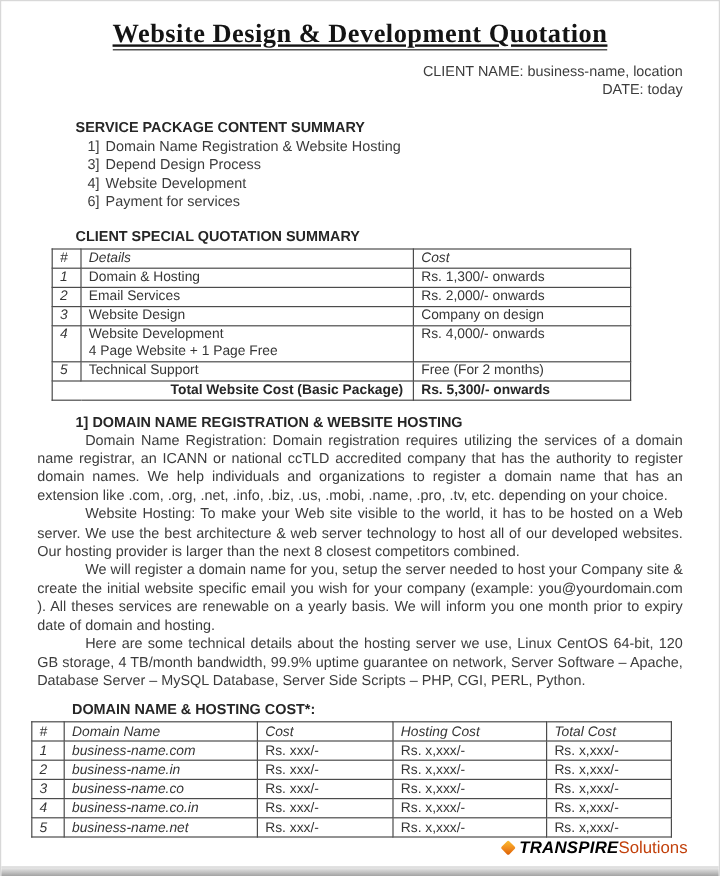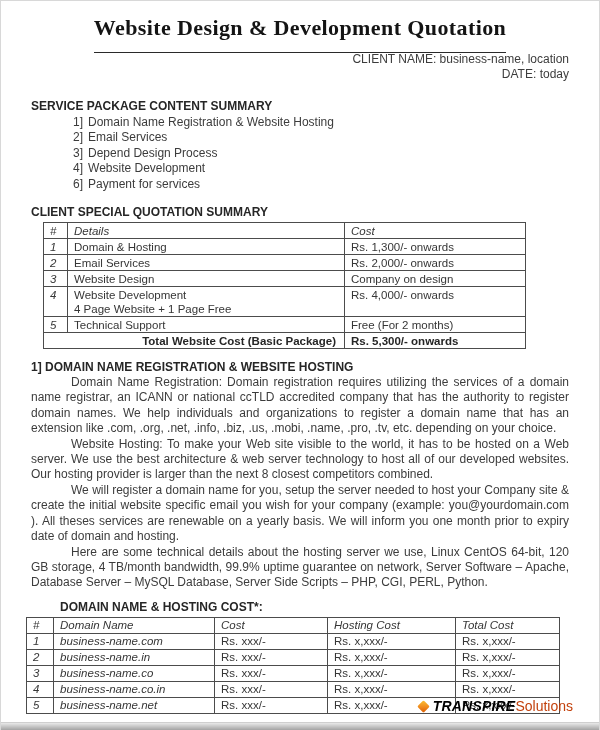--- a/index.html
+++ b/index.html
@@ -15,27 +15,28 @@
 
   .title {
     text-align:center;
     font-family:"Liberation Serif", serif;
     font-size:22px; font-weight:600; color:#141414;
     letter-spacing:0.4px;
     margin:4px 0 11px 0;
   }
   .title span {
     border-bottom:1.6px solid #2a2a2a;
-    padding-bottom:12px;
+    padding-bottom:1px;
+    text-decoration:underline;
   }
 
   .meta-line { font-size:12px; line-height:15px; color:#3c3c3c;text-align:right; }
 
   .sec-heading {
-    font-size:12px; font-weight:bold; color:#262626; line-height:15px;
+    font-size:12px; font-weight:bold; color:#262626; line-height:15px;margin-left:32px;
   }
   .sp-heading { margin-top:17px; }
 
   .sp-list { margin:1px 0 0 42px; }
   .sp-item { font-size:12px; line-height:15.4px; color:#3c3c3c; }
   .sp-item .n { margin-right:5px; }
 
   .q-heading { margin-top:13px; }
 
   table { border-collapse:collapse; table-layout:fixed; }
@@ -95,21 +96,20 @@
   <div class="content">
 
     <h1 class="title"><span>Website Design &amp; Development Quotation</span></h1>
 
     <div class="meta-line"><span>CLIENT NAME:</span> <span>business-name, location</span></div>
     <div class="meta-line"><span>DATE:</span> <span>today</span></div>
 
     <div class="sec-heading sp-heading">SERVICE PACKAGE CONTENT SUMMARY</div>
     <div class="sp-list">
       <div class="sp-item"><span class="n">1]</span><span>Domain Name Registration &amp; Website Hosting</span></div>
-      <div class="sp-item"><span class="n">2]</span><span>Email Services</span></div>
       <div class="sp-item"><span class="n">3]</span><span>Depend Design Process</span></div>
       <div class="sp-item"><span class="n">4]</span><span>Website Development</span></div>
       <div class="sp-item"><span class="n">6]</span><span>Payment for services</span></div>
     </div>
 
     <div class="sec-heading q-heading">CLIENT SPECIAL QUOTATION SUMMARY</div>
     <table class="t1">
       <colgroup>
           <col class="c0">
           <col class="c1">

